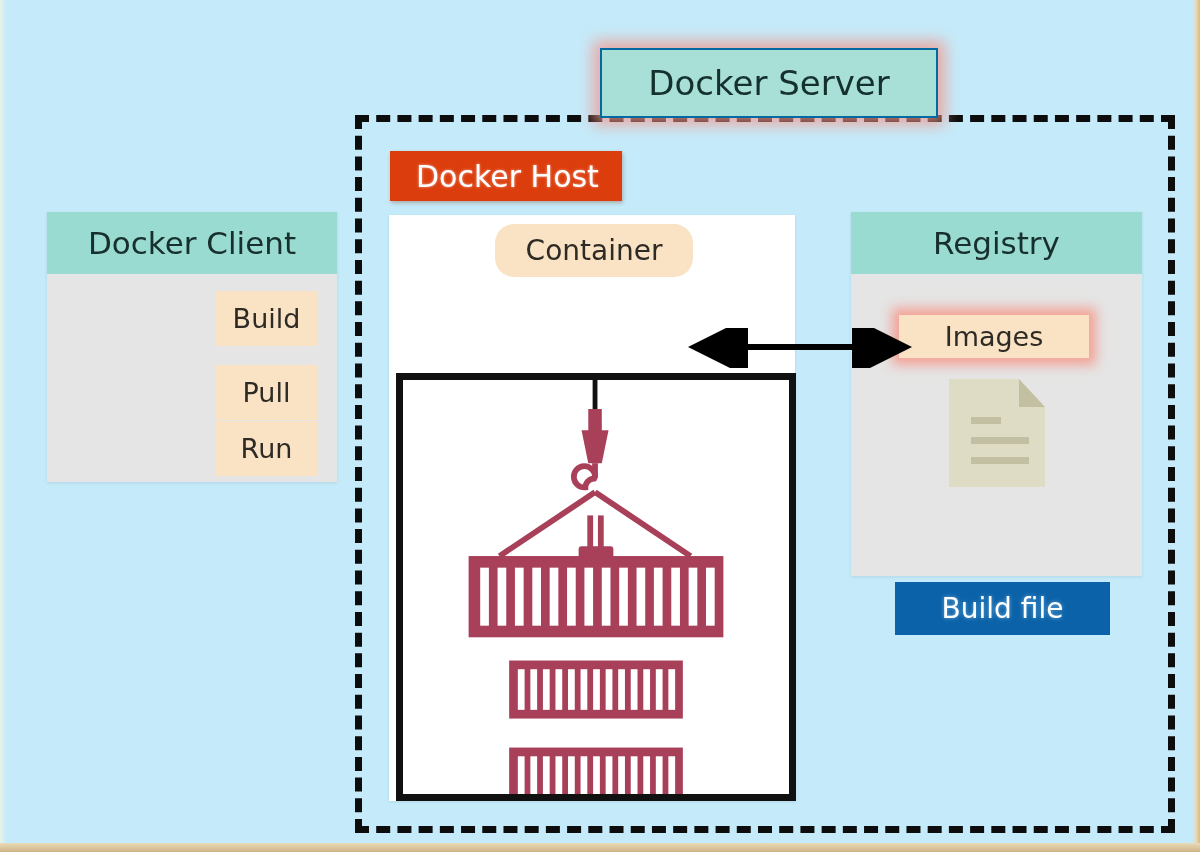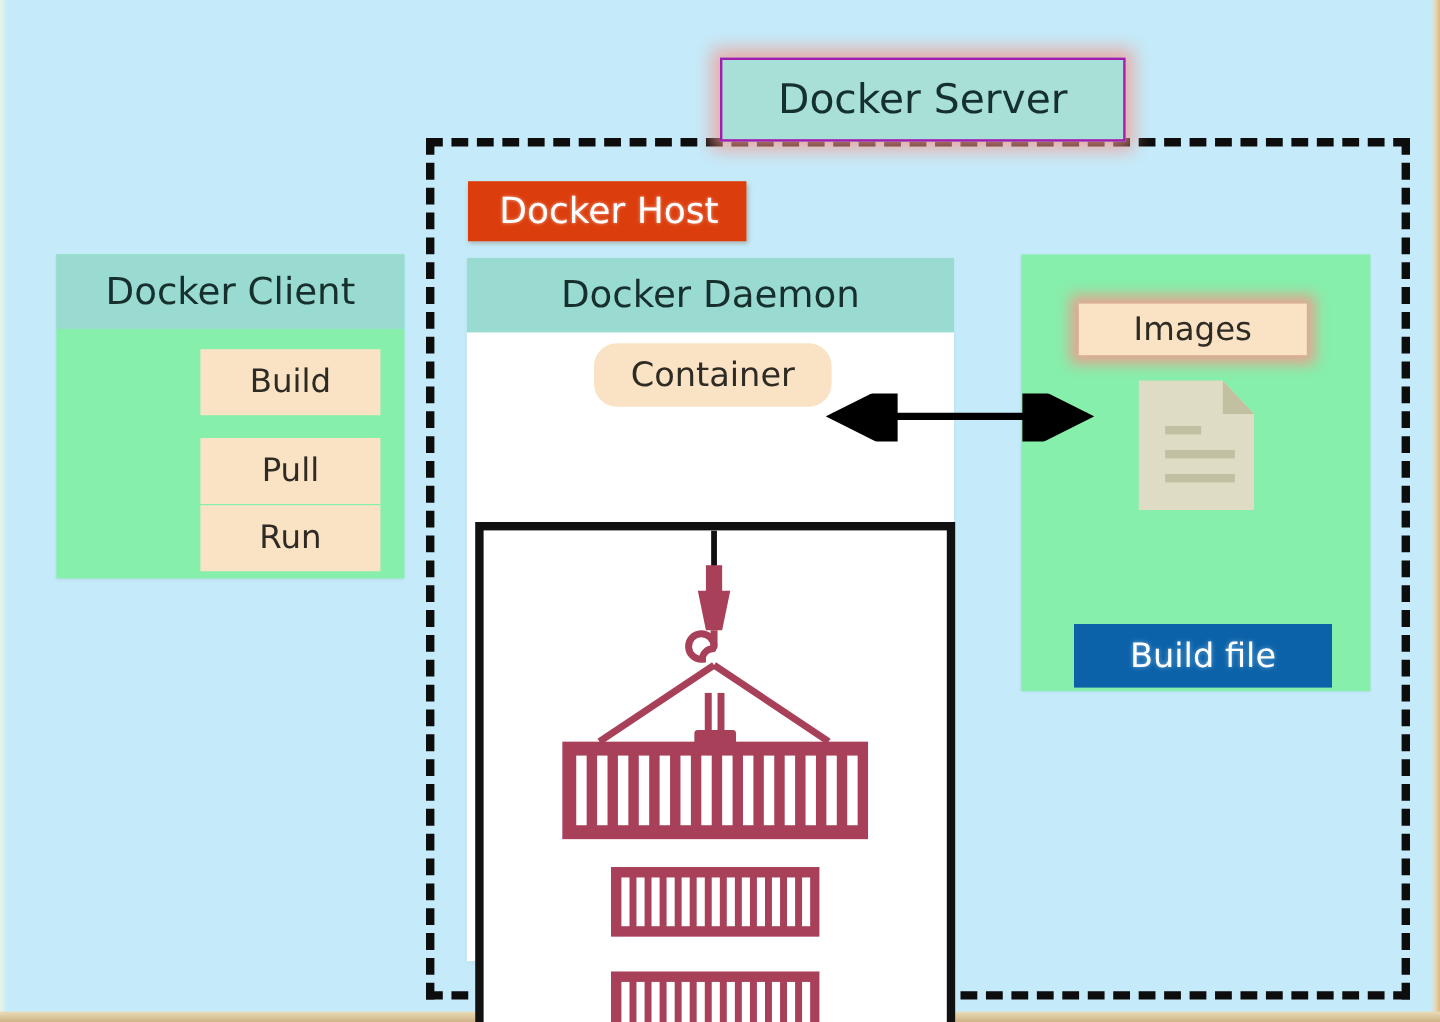--- a/index.html
+++ b/index.html
@@ -38,21 +38,21 @@
     box-sizing: border-box;
   }
 
   
   .server-label {
     position: absolute;
     left: 600px; top: 48px;
     width: 338px; height: 70px;
     box-sizing: border-box;
     background: #a8e0d8;
-    border: 2px solid #a21caf;
+    border: 2px solid #0369a1;
     display: flex; align-items: center; justify-content: center;
     font-size: 34px; color: #15312e;
     box-shadow: 0 0 14px 7px rgba(244,150,140,0.78);
     z-index: 6;
   }
 
   
   .host-label {
     position: absolute;
     left: 390px; top: 151px;
@@ -62,21 +62,21 @@
     display: flex; align-items: center; padding-left: 26px;
     font-size: 30px; color: #ffffff;
     text-shadow: 0 0 3px rgba(255,255,255,0.55);
     box-shadow: 1px 2px 4px rgba(120,60,20,0.35);
     z-index: 5;
   }
 
   
   .panel {
     position: absolute;
-    background: #86efac;
+    background: #e5e5e5;
     box-sizing: border-box;
     box-shadow: 0 1px 3px rgba(90,120,135,0.18);
   }
   .panel-header {
     background: #9adbd1;
     display: flex; align-items: center; justify-content: center;
     color: #17302e;
     font-size: 31px;
     width: 100%;
     box-sizing: border-box;
@@ -87,21 +87,21 @@
     box-sizing: border-box;
   }
 
   
   #client-panel { left: 47px; top: 212px; width: 290px; height: 270px; }
   #client-panel .panel-header { height: 62px; }
   #client-panel .panel-body { height: 208px; }
   .action-chip {
     position: absolute;
     right: 20px;
-    width: 150px; height: 55px;
+    width: 101px; height: 55px;
     background: #fae3c5;
     display: flex; align-items: center; justify-content: center;
     font-size: 27px; color: #2e2a24;
   }
   #chip-build { top: 17px; }
   #chip-pull  { top: 91px; margin-left: 40px; }
   #chip-run   { top: 147px; }
 
   
   #daemon-panel { left: 389px; top: 215px; width: 406px; height: 586px; background: #ffffff; }
@@ -188,21 +188,20 @@
   <div class="panel" id="client-panel">
     <div class="panel-header">Docker Client</div>
     <div class="panel-body">
       <div class="action-chip" id="chip-build">Build</div>
       <div class="action-chip" id="chip-pull">Pull</div>
       <div class="action-chip" id="chip-run">Run</div>
     </div>
   </div>
 
   <div class="panel" id="daemon-panel">
-    <div class="panel-header">Docker Daemon</div>
     <div class="panel-body">
 
       <div class="container-chip">Container</div>
 
       <div class="crane-box">
         <svg class="crane-box-inner" viewBox="0 0 400 428" preserveAspectRatio="none">
 
           <rect x="196.5" y="0" width="5" height="36" fill="#111111"></rect>
 
           <rect x="192" y="30" width="14" height="26" fill="#A8405A"></rect>
@@ -275,20 +274,21 @@
               <rect x="275" y="389" width="7" height="42"></rect>
             </g>
           </g>
         </svg>
       </div>
 
     </div>
   </div>
 
   <div class="panel" id="registry-panel">
+    <div class="panel-header">Registry</div>
     <div class="panel-body">
 
       <div class="images-chip">Images</div>
 
       <div class="doc-icon">
         <svg viewBox="0 0 112 112" width="112" height="112">
           <path d="M8 2 L78 2 L104 30 L104 110 L8 110 Z" fill="#DEDCC4"></path>
           <path d="M78 2 L104 30 L78 30 Z" fill="#C3C0A2"></path>
           <rect x="30" y="40" width="30" height="7" fill="#C2BFA2"></rect>
           <rect x="30" y="60" width="58" height="7" fill="#C2BFA2"></rect>

